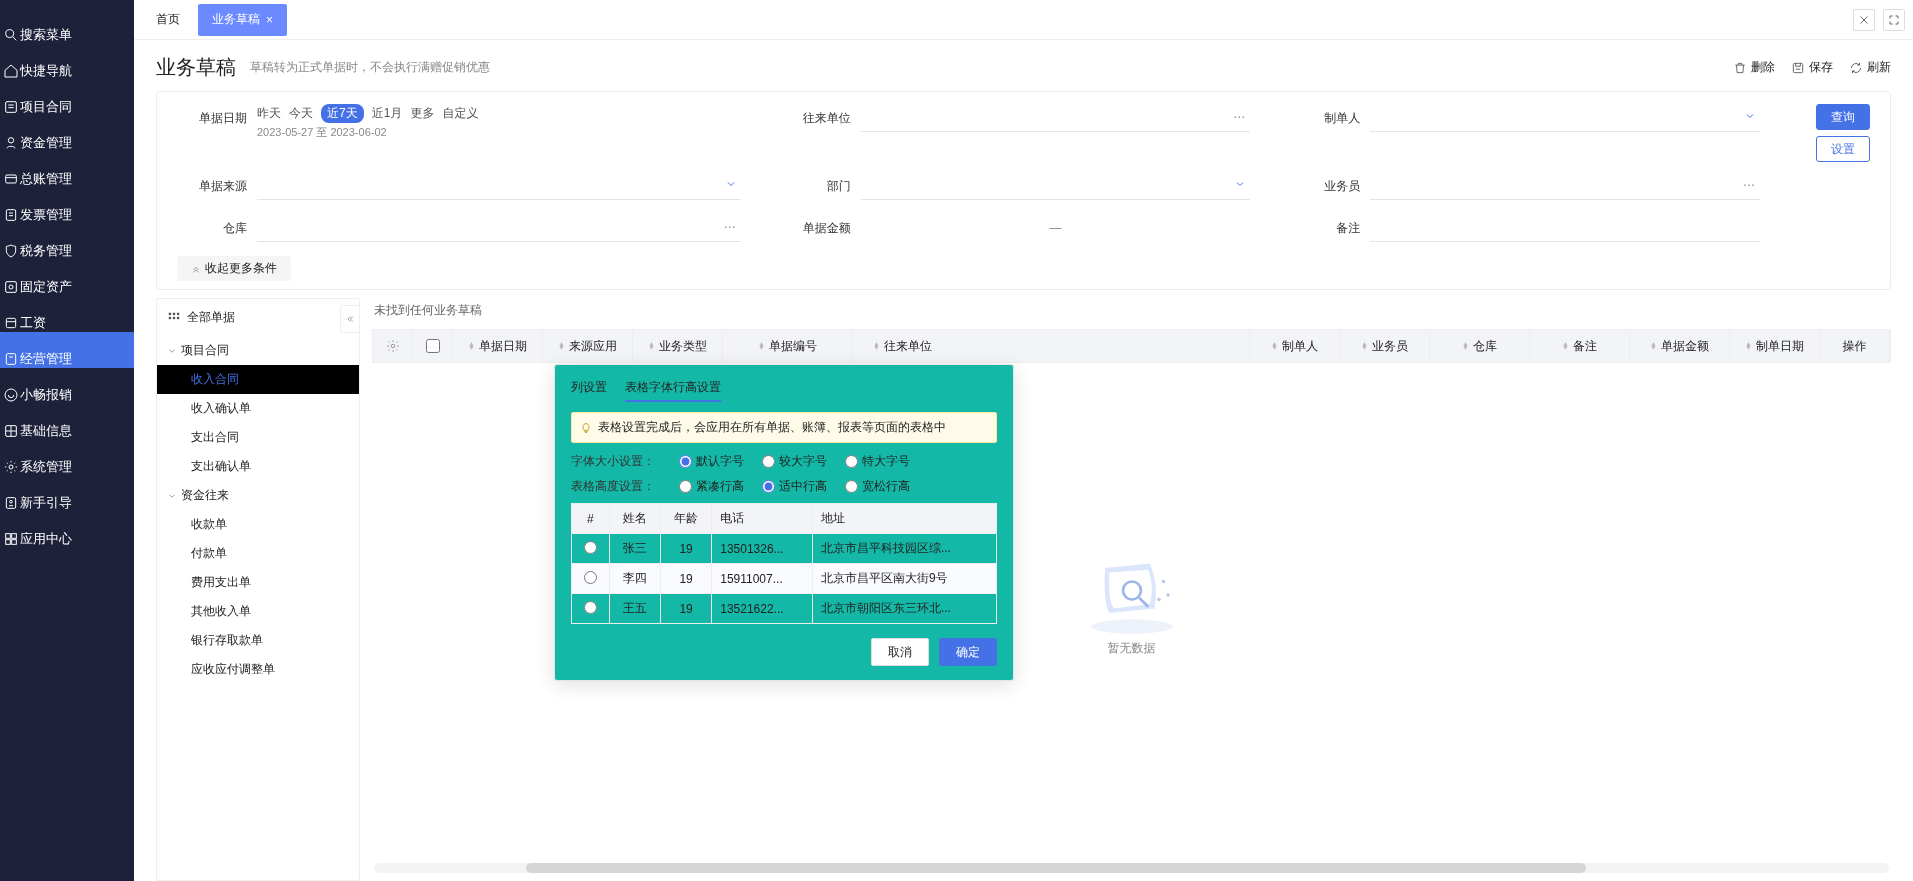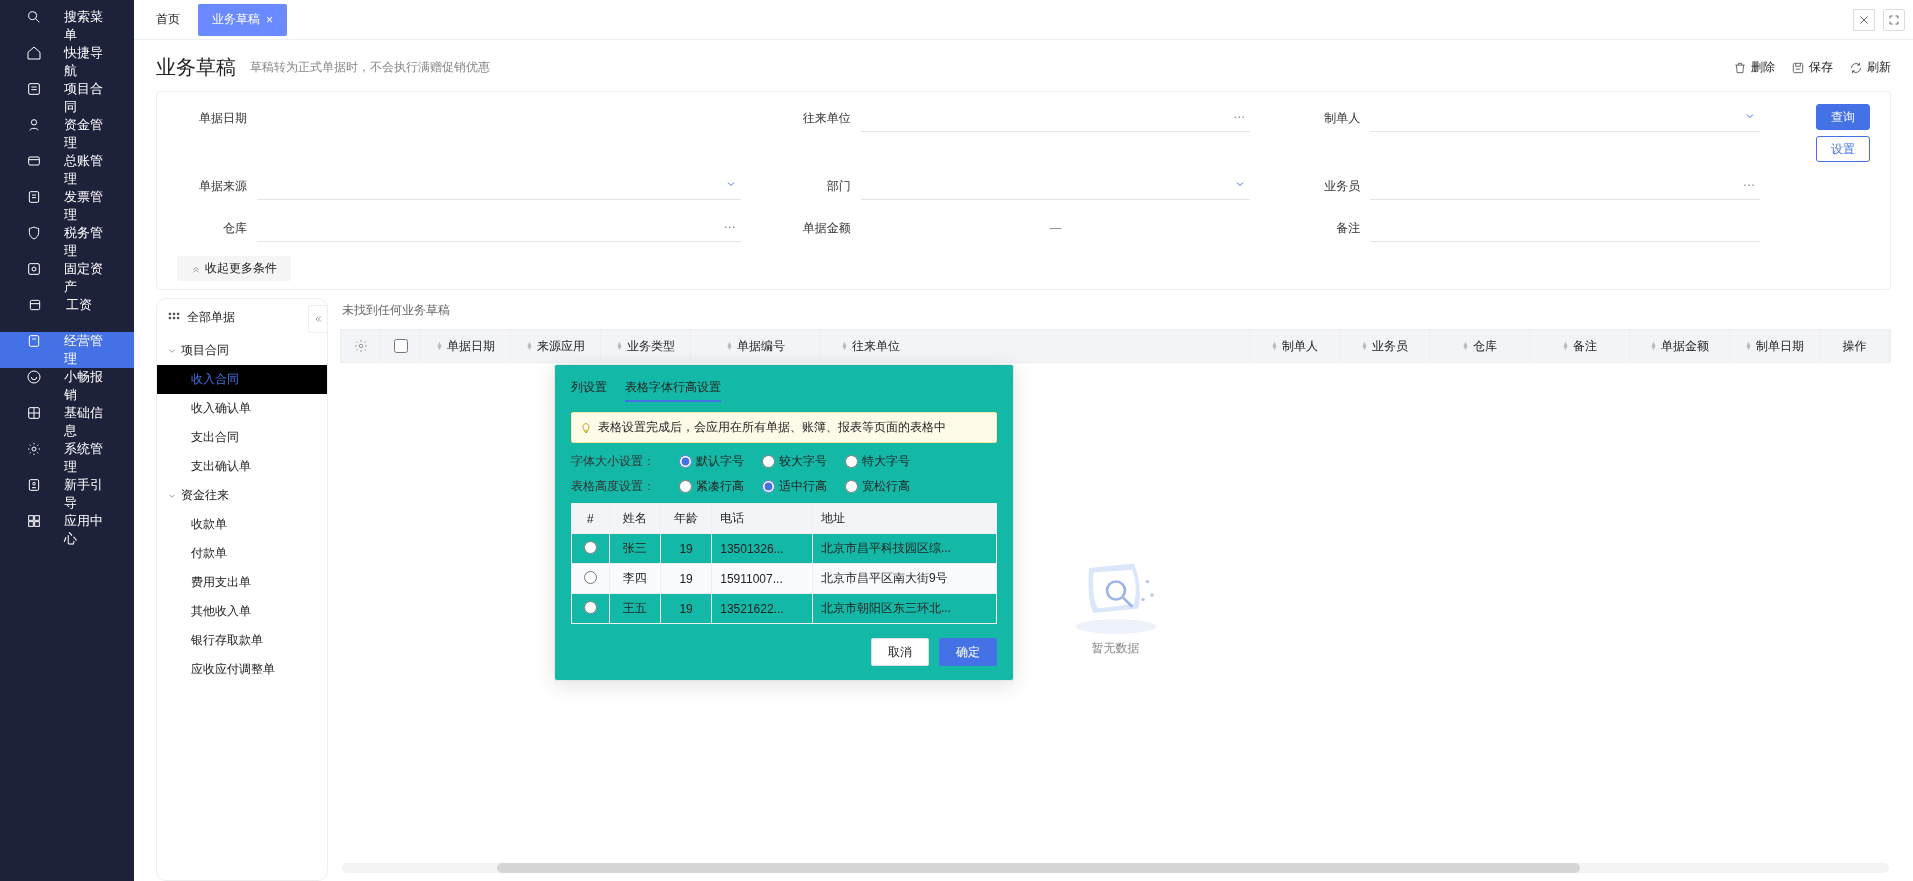--- a/index.html
+++ b/index.html
@@ -1,21 +1,21 @@
 <!DOCTYPE html>
 <html><head>
 <meta charset="utf-8">
 <style>
 *{box-sizing:border-box;margin:0;padding:0;font-family:"Microsoft YaHei",Arial,sans-serif;font-size:12px;color:#222}
 body{background:#fff;overflow:hidden}
 .app{display:flex;height:881px;width:1913px;position:relative}
 
 
 .sidebar{width:134px;background:#1e213a;color:#fff;display:flex;flex-direction:column;padding-top:8px;flex-shrink:0}
-.side-item{display:flex;align-items:flex-start;height:36px;padding:0 26px;color:#fff;cursor:pointer;gap:22px}
+.side-item{display:flex;align-items:flex-end;height:36px;padding:0 2px;color:#fff;cursor:pointer;gap:0}
 .side-item.active{background:#4571e7}
 .side-item span{color:#fff;font-size:13px}
 .side-ic{width:18px;height:18px;display:flex;align-items:center;justify-content:center}
 .side-ic svg{width:16px;height:16px;fill:none;stroke:#fff;stroke-width:1.5}
 
 
 .main{flex:1;display:flex;flex-direction:column;position:relative;min-width:0}
 .tabs{height:40px;display:flex;align-items:center;border-bottom:1px solid #eee;padding:0 8px;gap:4px}
 .tab{height:32px;display:flex;align-items:center;padding:0 14px;font-size:13px;cursor:pointer;border-radius:2px;gap:6px}
 .tab.active{background:#6b8aff;color:#fff}
@@ -54,21 +54,21 @@
 .btn{height:26px;padding:0 14px;border-radius:3px;border:1px solid #4571e7;cursor:pointer;display:flex;align-items:center;justify-content:center;font-size:12px}
 .btn.primary{background:#4571e7;color:#fff}
 .btn.primary span{color:#fff}
 .btn.outline{color:#4571e7}
 .btn.outline span{color:#4571e7}
 .collapse-more{display:flex;justify-content:flex-start;margin:4px 0 8px}
 .collapse-more .pill{background:#f5f5f5;padding:4px 14px;border-radius:2px;font-size:12px;color:#666;cursor:pointer;display:flex;align-items:center;gap:4px}
 
 
 .body-split{flex:1;display:flex;padding:8px 22px 0;gap:0;min-height:0}
-.tree-panel{width:172px;border:1px solid #eee;border-radius:10px;margin-right:12px;position:relative;flex-shrink:0}
+.tree-panel{width:204px;border:1px solid #eee;border-radius:2px;margin-right:12px;position:relative;flex-shrink:0}
 .tree-hdr{display:flex;align-items:center;gap:6px;padding:10px;font-size:14px;font-weight:500}
 .tree-collapse{position:absolute;right:-1px;top:6px;width:20px;height:28px;border:1px solid #eee;border-radius:2px;display:flex;align-items:center;justify-content:center;cursor:pointer;background:#fff}
 .tree-parent{display:flex;align-items:center;gap:4px;padding:6px 10px;cursor:pointer;color:#333}
 .tree-child{padding:6px 10px 6px 34px;cursor:pointer;color:#333;font-size:12px}
 .tree-child.active{background:#000000;color:#4571e7}
 .tree-child.active span{color:#4571e7}
 
 .grid-panel{flex:1;display:flex;flex-direction:column;min-width:0}
 .grid-status{color:#666;padding:4px 2px 10px;font-size:12px}
 .grid-head{display:flex;background:#f3f4f7;border:1px solid #eee;height:34px;align-items:center}
@@ -308,20 +308,31 @@
             <span>刷新</span>
           </div>
       </div>
     </div>
 
     <div class="filter-wrap">
       <div class="filter">
         <div class="frow">
           <div class="fcell" style="flex:1.2">
             <div class="flabel">单据日期</div>
+            <div style="flex:1;margin-left:10px">
+              <div class="date-opts" id="date-opts">
+                  <span class="date-opt">昨天</span>
+                  <span class="date-opt">今天</span>
+                  <span class="date-opt active">近7天</span>
+                  <span class="date-opt">近1月</span>
+                  <span class="date-opt">更多</span>
+                  <span class="date-opt">自定义</span>
+                </div>
+              <div class="date-range">2023-05-27 至 2023-06-02</div>
+            </div>
           </div>
           <div class="fcell">
             <div class="flabel">往来单位</div>
             <div class="fval">
                 <span class="dots-ic">⋯</span>
               </div>
           </div>
           <div class="fcell">
             <div class="flabel">制单人</div>
             <div class="fval">

